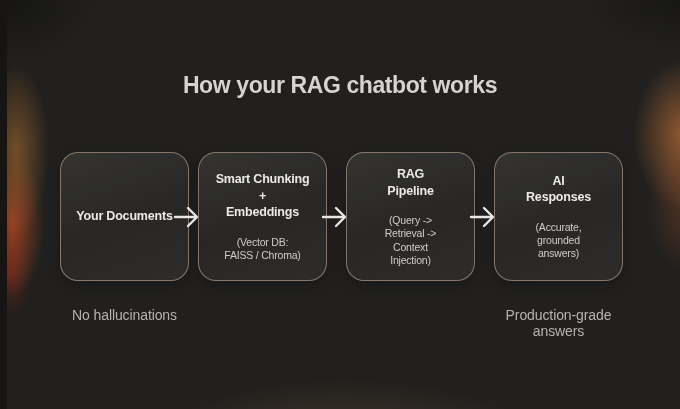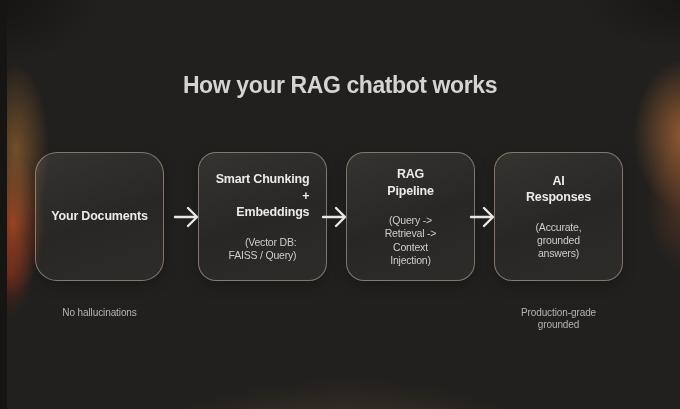--- a/index.html
+++ b/index.html
@@ -54,22 +54,22 @@
                 rgba(255,255,255,0.035) 52%,
                 rgba(255,240,230,0.06) 100%);
     box-shadow: 0 4px 14px rgba(0,0,0,0.25);
     display: flex;
     flex-direction: column;
     align-items: center;
     justify-content: center;
     gap: 15px;
     text-align: center;
   }
-  .pos-1 { left: 35px; border-radius: 22px; }
-  .pos-2 { left: 198px; text-align: right; }
+  .pos-1 { left: 60px; }
+  .pos-2 { left: 198px; }
   .pos-3 { left: 346px; }
   .pos-4 { left: 494px; }
   .step-heading {
     font-size: 12.5px;
     font-weight: 700;
     letter-spacing: -0.2px;
     line-height: 1.32;
     color: #eceae8;
     white-space: pre-line;
   }
@@ -87,21 +87,21 @@
     height: 26px;
   }
   .arrow-1 { left: 172px; }
   .arrow-2 { left: 320px; }
   .arrow-3 { left: 468px; }
   .step-caption {
     position: absolute;
     top: 307px;
     width: 129px;
     text-align: center;
-    font-size: 10px;
+    font-size: 14px;
     letter-spacing: -0.1px;
     line-height: 1.16;
     color: #b6b3b0;
     white-space: pre-line;
   }
 </style>
 </head>
 <body>
 
 <div class="stage">
@@ -112,21 +112,21 @@
 
   <section class="step-card pos-1">
     <div class="step-heading">Your Documents</div>
   </section>
 
   <section class="step-card pos-2">
     <div class="step-heading">Smart Chunking
 +
 Embeddings</div>
     <div class="step-detail">(Vector DB:
-FAISS / Query)</div>
+FAISS / Chroma)</div>
   </section>
 
   <section class="step-card pos-4">
     <div class="step-heading">AI
 Responses</div>
     <div class="step-detail">(Accurate,
 grounded
 answers)</div>
   </section>
 
@@ -147,15 +147,15 @@
     <path d="M3 13 H23" fill="none" stroke="#e9e7e5" stroke-width="2.4" stroke-linecap="round"></path>
     <path d="M16 4 L25 13 L16 22" fill="none" stroke="#e9e7e5" stroke-width="2.4" stroke-linecap="round" stroke-linejoin="round"></path>
   </svg>
   <svg class="flow-arrow arrow-3" viewBox="0 0 34 26">
     <path d="M3 13 H23" fill="none" stroke="#e9e7e5" stroke-width="2.4" stroke-linecap="round"></path>
     <path d="M16 4 L25 13 L16 22" fill="none" stroke="#e9e7e5" stroke-width="2.4" stroke-linecap="round" stroke-linejoin="round"></path>
   </svg>
 
   <div class="step-caption pos-1">No hallucinations</div>
   <div class="step-caption pos-4">Production-grade
-grounded</div>
+answers</div>
 
 </div>
 
 </body></html>

